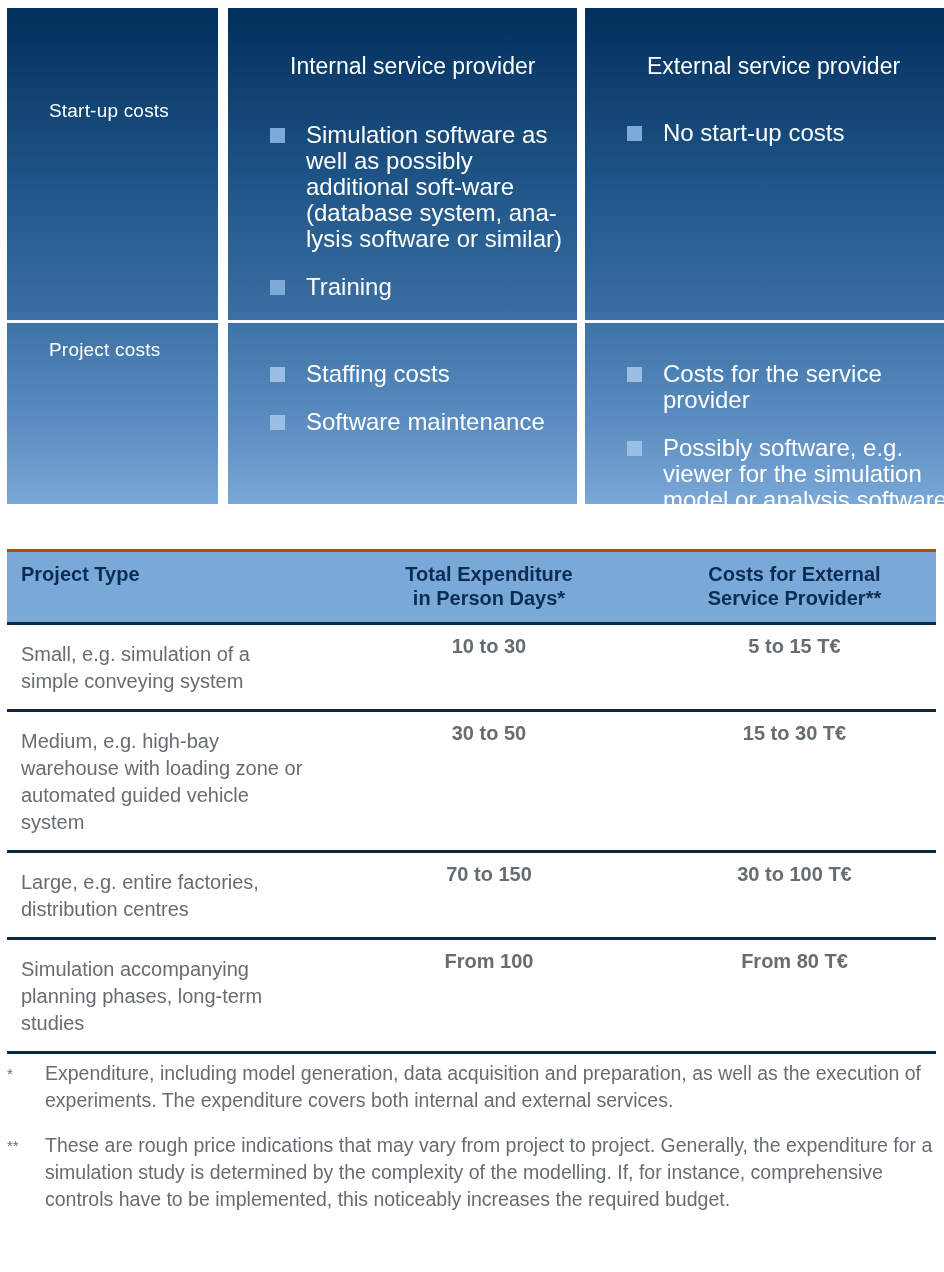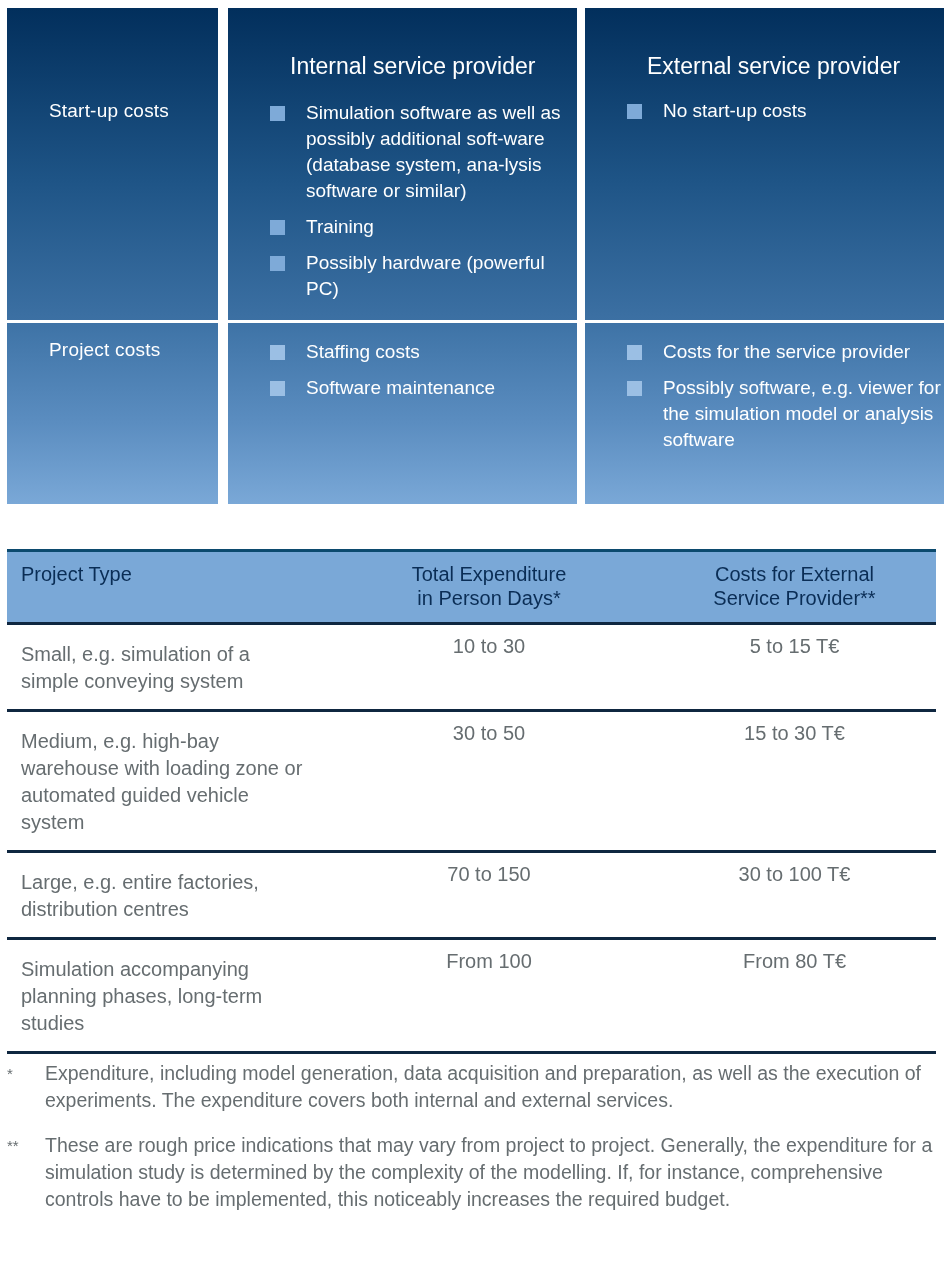--- a/index.html
+++ b/index.html
@@ -12,34 +12,34 @@
     .c2 { left: 228px; width: 349px; }
     .c3 { left: 585px; width: 378px; }
     .rowlabel { position: absolute; left: 42px; font-size: 19px; letter-spacing: 0.2px; }
     .top .rowlabel { top: 92px; }
     .bot .rowlabel { top: 16px; }
     .heading { position: absolute; left: 42px; top: 45px; font-size: 23px; font-weight: normal; white-space: nowrap; margin-left: 20px; }
     .bullets { position: absolute; left: 42px; right: 8px; margin: 0; padding: 0; list-style: none; }
     .top .bullets.b2 { top: 92px; }
     .top .bullets.b3 { top: 90px; }
     .bot .bullets { top: 16px; }
-    .bullets li { position: relative; padding-left: 36px; font-size: 19px; line-height: 26px; margin-bottom: 10px; }
+    .bullets li { position: relative; padding-left: 36px; font-size: 24px; line-height: 26px; margin-bottom: 10px; margin-top: 22px; }
     .sq { position: absolute; left: 0; top: 6px; width: 15px; height: 15px; background: #7eaad8; }
     .bot .sq { background: #9bbfe4; }
 
     table.costs { position: absolute; left: 7px; top: 549px; width: 929px; border-collapse: collapse; }
     table.costs thead tr { background: #7aa8d7; }
-    table.costs th { color: #0a2d55; font-weight: normal; font-size: 20px; line-height: 24px;
-                     padding: 10px 14px 12px 14px; border-top: 3px solid #0c4a6e; border-bottom: 3px solid #0f2740; vertical-align: top; }
+    table.costs th { color: #0a2d55; font-weight: bold; font-size: 20px; line-height: 24px;
+                     padding: 10px 14px 12px 14px; border-top: 3px solid #c2410c; border-bottom: 3px solid #0f2740; vertical-align: top; }
     table.costs th.left { text-align: left; }
     table.costs th.center { }
     table.costs td { color: #666d70; font-size: 20px; line-height: 27px; vertical-align: top;
                      border-bottom: 3px solid #0f2740; }
     table.costs td.type { padding: 16px 14px 14px 14px; width: 290px; }
-    table.costs td.num { text-align: center; padding: 8px 14px 14px 14px; }
+    table.costs td.num { text-align: center; padding: 8px 14px 14px 14px; font-weight: bold; }
     .col2 { width: 300px; }
 
     .notes { position: absolute; left: 7px; top: 1060px; width: 930px; color: #666d70; }
     .note { position: relative; padding-left: 38px; font-size: 19.5px; line-height: 27px; margin-bottom: 18px; }
     .note .mark { position: absolute; left: 0; top: 0; font-size: 15px; }
   </style>
 </head>
 <body>
 
 <div class="panel top c1">

